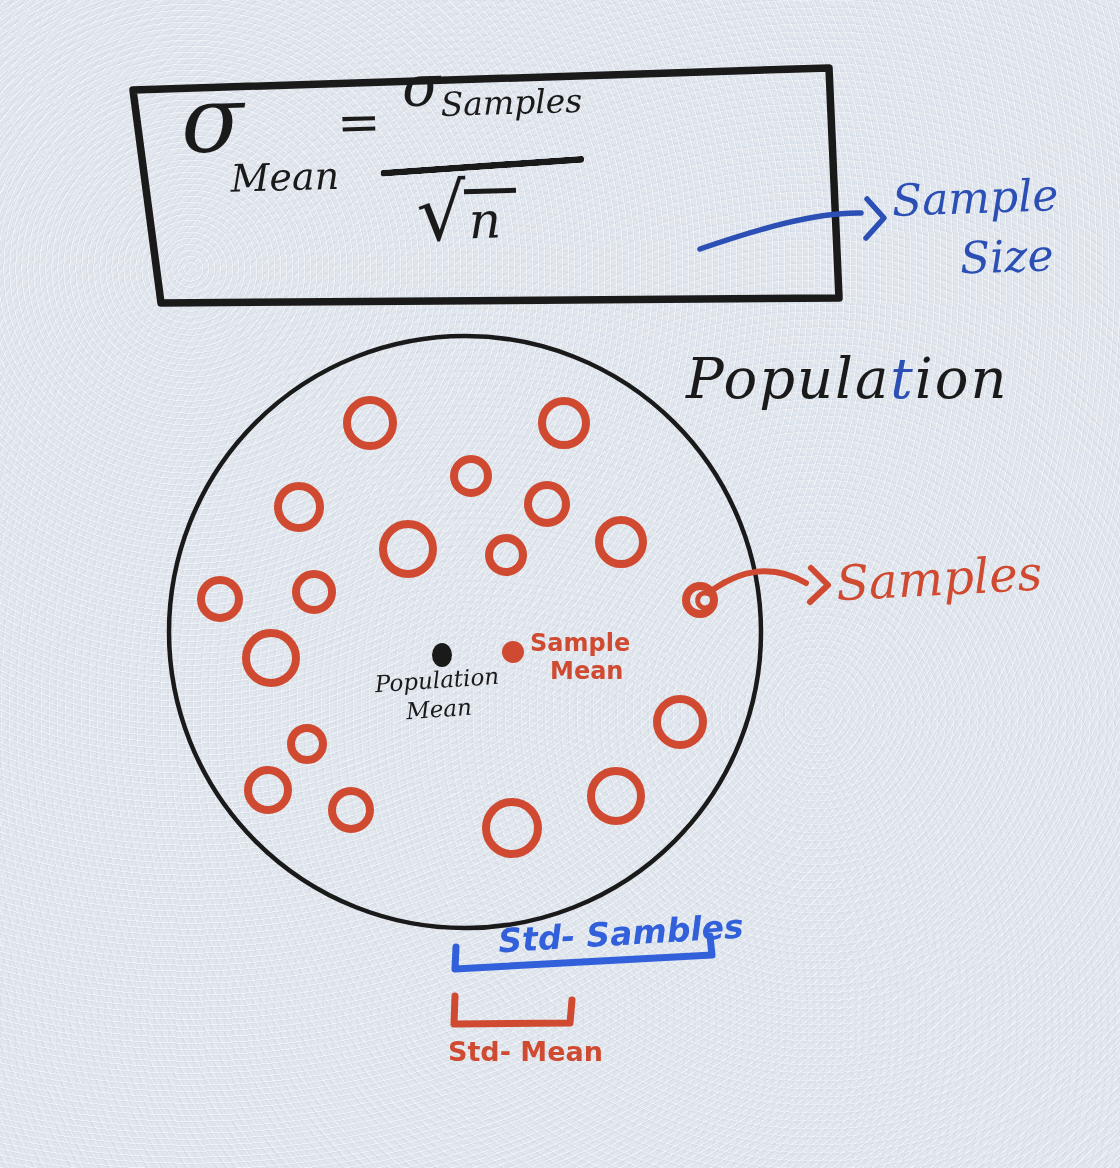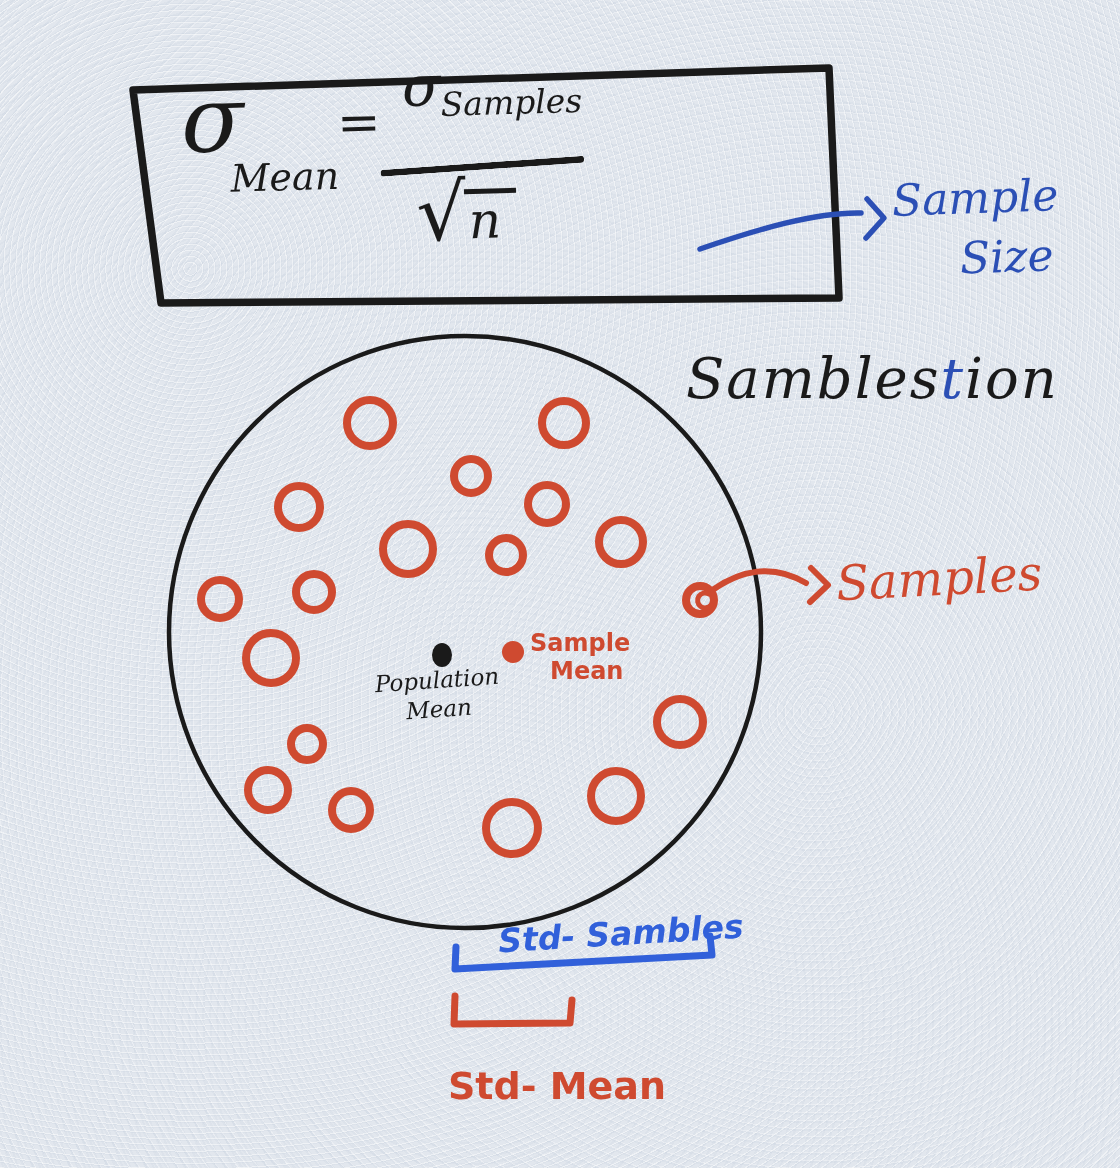--- a/index.html
+++ b/index.html
@@ -45,21 +45,21 @@
   .population-label{left:686px; top:346px; color:var(--ink); font-size:56px; letter-spacing:2px;}
   .population-label .blue-t{color:var(--blue);}
 
   .samples-label{left:836px; top:550px; color:var(--red); font-size:48px; transform:rotate(-3deg);}
 
   .pop-mean-label{left:368px; top:666px; width:140px; color:var(--ink); font-size:23px; text-align:center; line-height:1.25; transform:rotate(-4deg); font-family:"DejaVu Serif", serif; font-style:italic;}
   .sample-mean-label{left:530px; top:630px; color:var(--red); font-size:24px; line-height:1.15;}
   .sample-mean-label .l2{display:block; margin-left:20px;}
 
   .std-samples-label{left:498px; top:914px; color:var(--bracket-blue); font-size:33px; font-style:italic; transform:rotate(-3.5deg);}
-  .std-mean-label{left:448px; top:1064px; color:var(--red); font-size:38px;}
+  .std-mean-label{left:448px; top:1036px; color:var(--red); font-size:27px;}
 </style>
 </head>
 <body>
 
 <div class="page">
 
   <svg class="drawing" width="1120" height="1168" viewBox="0 0 1120 1168">
 
     <path d="M 133 90 L 829 68 L 839 298 L 161 303 Z" class="stroke-ink" stroke-width="7.5" stroke-linejoin="round" stroke-linecap="round"></path>
 
@@ -110,21 +110,21 @@
     <span class="f-sqrt">√</span>
     <span class="f-n">n</span>
   </div>
 
   <div class="label script sample-size">
     <span class="l1">Sample</span>
     <span class="l2">Size</span>
   </div>
 
   <div class="label script population-label">
-    <span>Sambles</span><span class="blue-t">t</span><span>ion</span>
+    <span>Popula</span><span class="blue-t">t</span><span>ion</span>
   </div>
 
   <div class="label script samples-label">Samples</div>
 
   <div class="label pop-mean-label">
     <span>Population</span><br>
     <span>Mean</span>
   </div>
   <div class="label marker sample-mean-label">
     <span class="l1">Sample</span>

